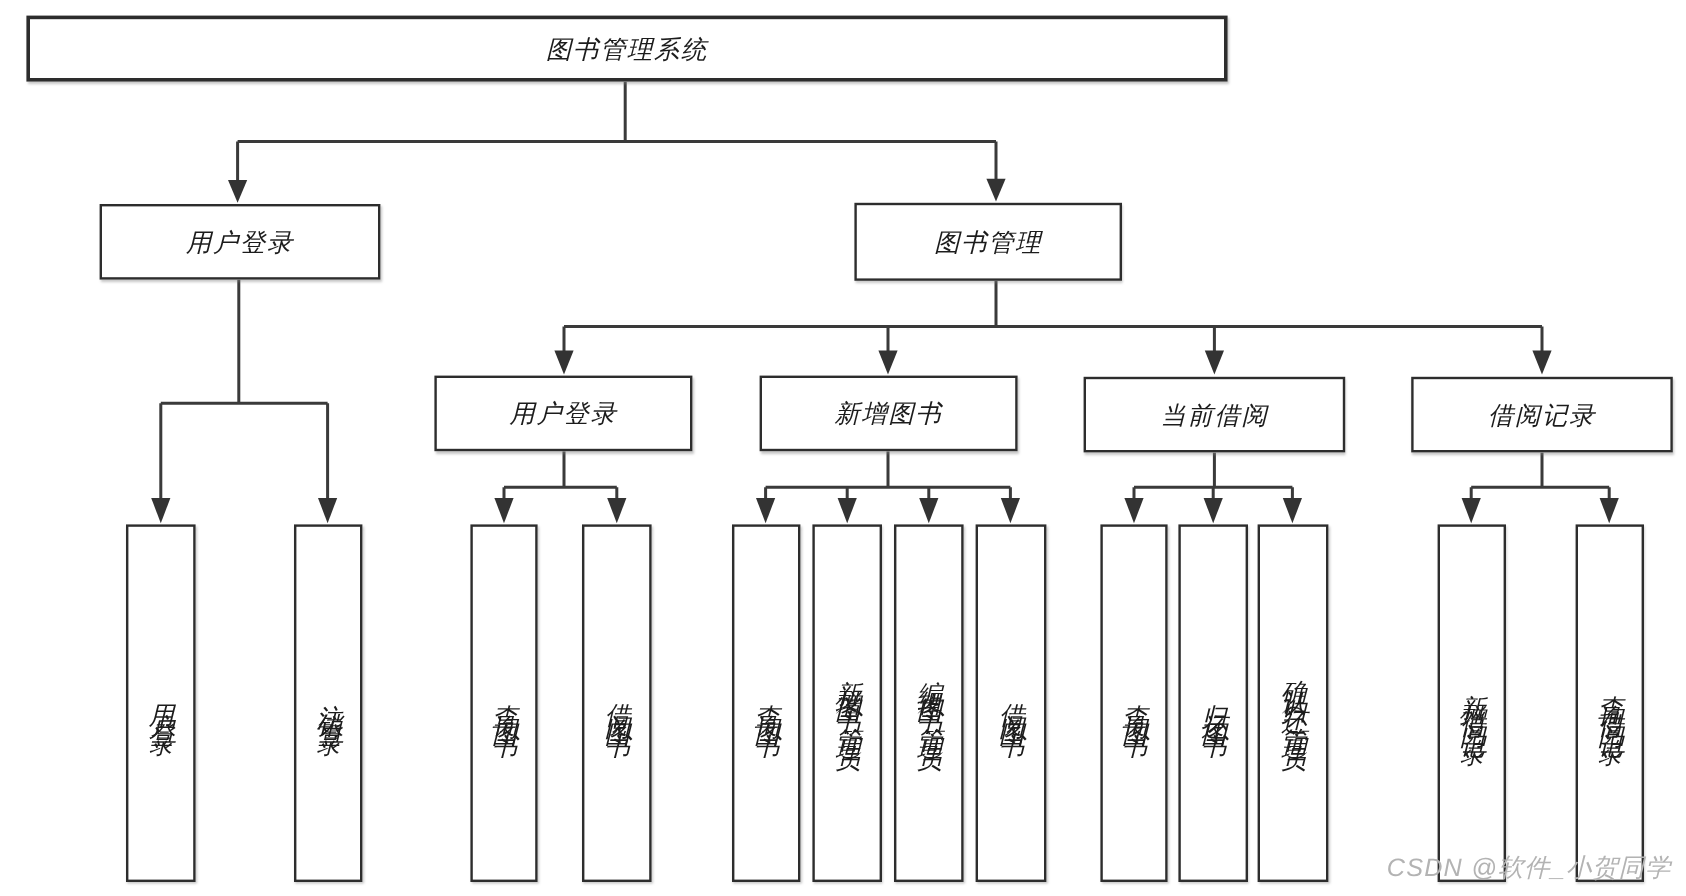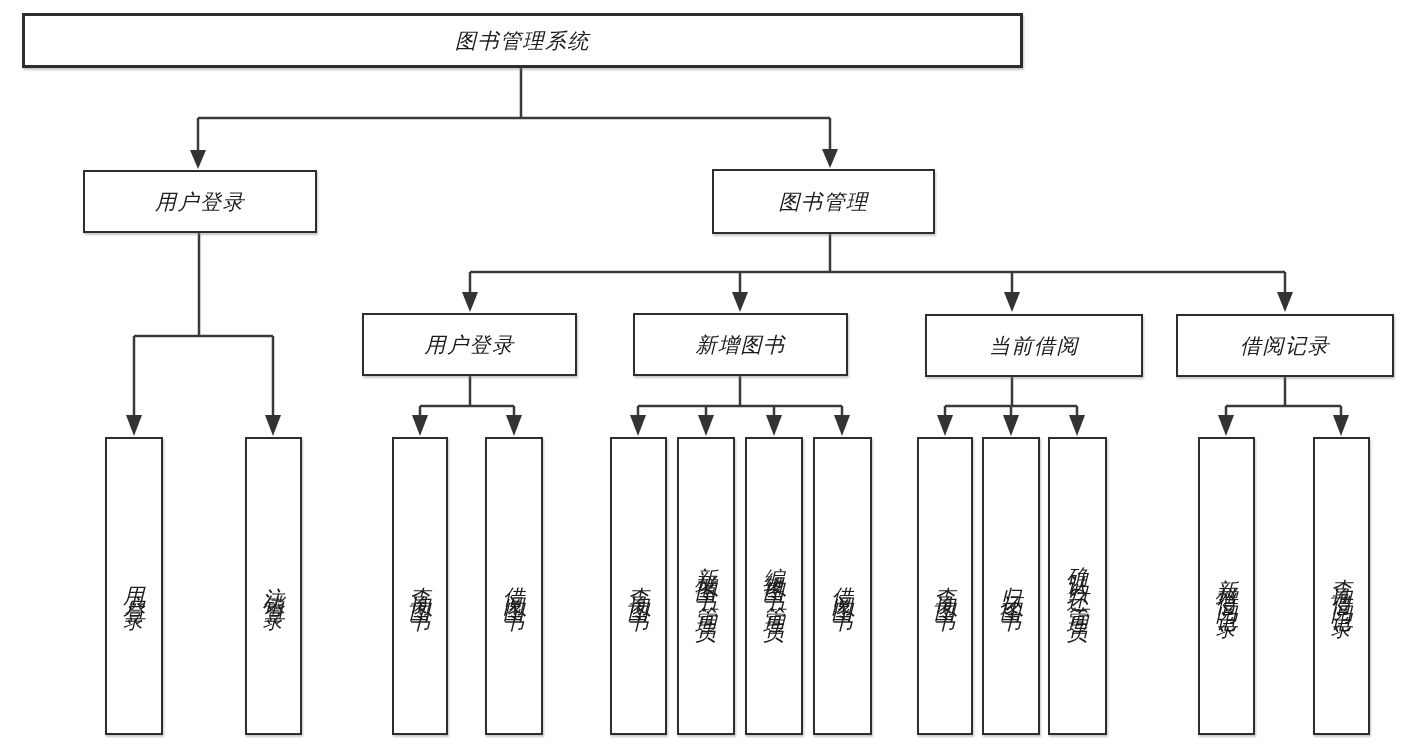--- a/index.html
+++ b/index.html
@@ -106,21 +106,21 @@
   <div class="box" style="left:712px;top:169px;width:223px;height:65px">
     <span class="hlabel">图书管理</span>
   </div>
 
   <div class="box" style="left:362px;top:313px;width:215px;height:63px">
     <span class="hlabel">用户登录</span>
   </div>
   <div class="box" style="left:633px;top:313px;width:215px;height:63px">
     <span class="hlabel">新增图书</span>
   </div>
-  <div class="box" style="left:925px;top:314px;width:218px;height:63px">
+  <div class="box" style="left:903px;top:314px;width:218px;height:63px">
     <span class="hlabel">当前借阅</span>
   </div>
   <div class="box" style="left:1176px;top:314px;width:218px;height:63px">
     <span class="hlabel">借阅记录</span>
   </div>
 
   <div class="box vbox" style="left:105px;top:437px;width:58px;height:298px">
     <span>用户登录</span>
   </div>
   <div class="box vbox" style="left:245px;top:437px;width:57px;height:298px">
@@ -157,14 +157,15 @@
     <span>确认归还（管理员）</span>
   </div>
 
   <div class="box vbox" style="left:1198px;top:437px;width:57px;height:298px">
     <span>新增借阅记录</span>
   </div>
   <div class="box vbox" style="left:1313px;top:437px;width:57px;height:298px">
     <span>查询借阅记录</span>
   </div>
 
+  <div class="watermark">CSDN @软件_小贺同学</div>
 
 </div>
 
 </body></html>

